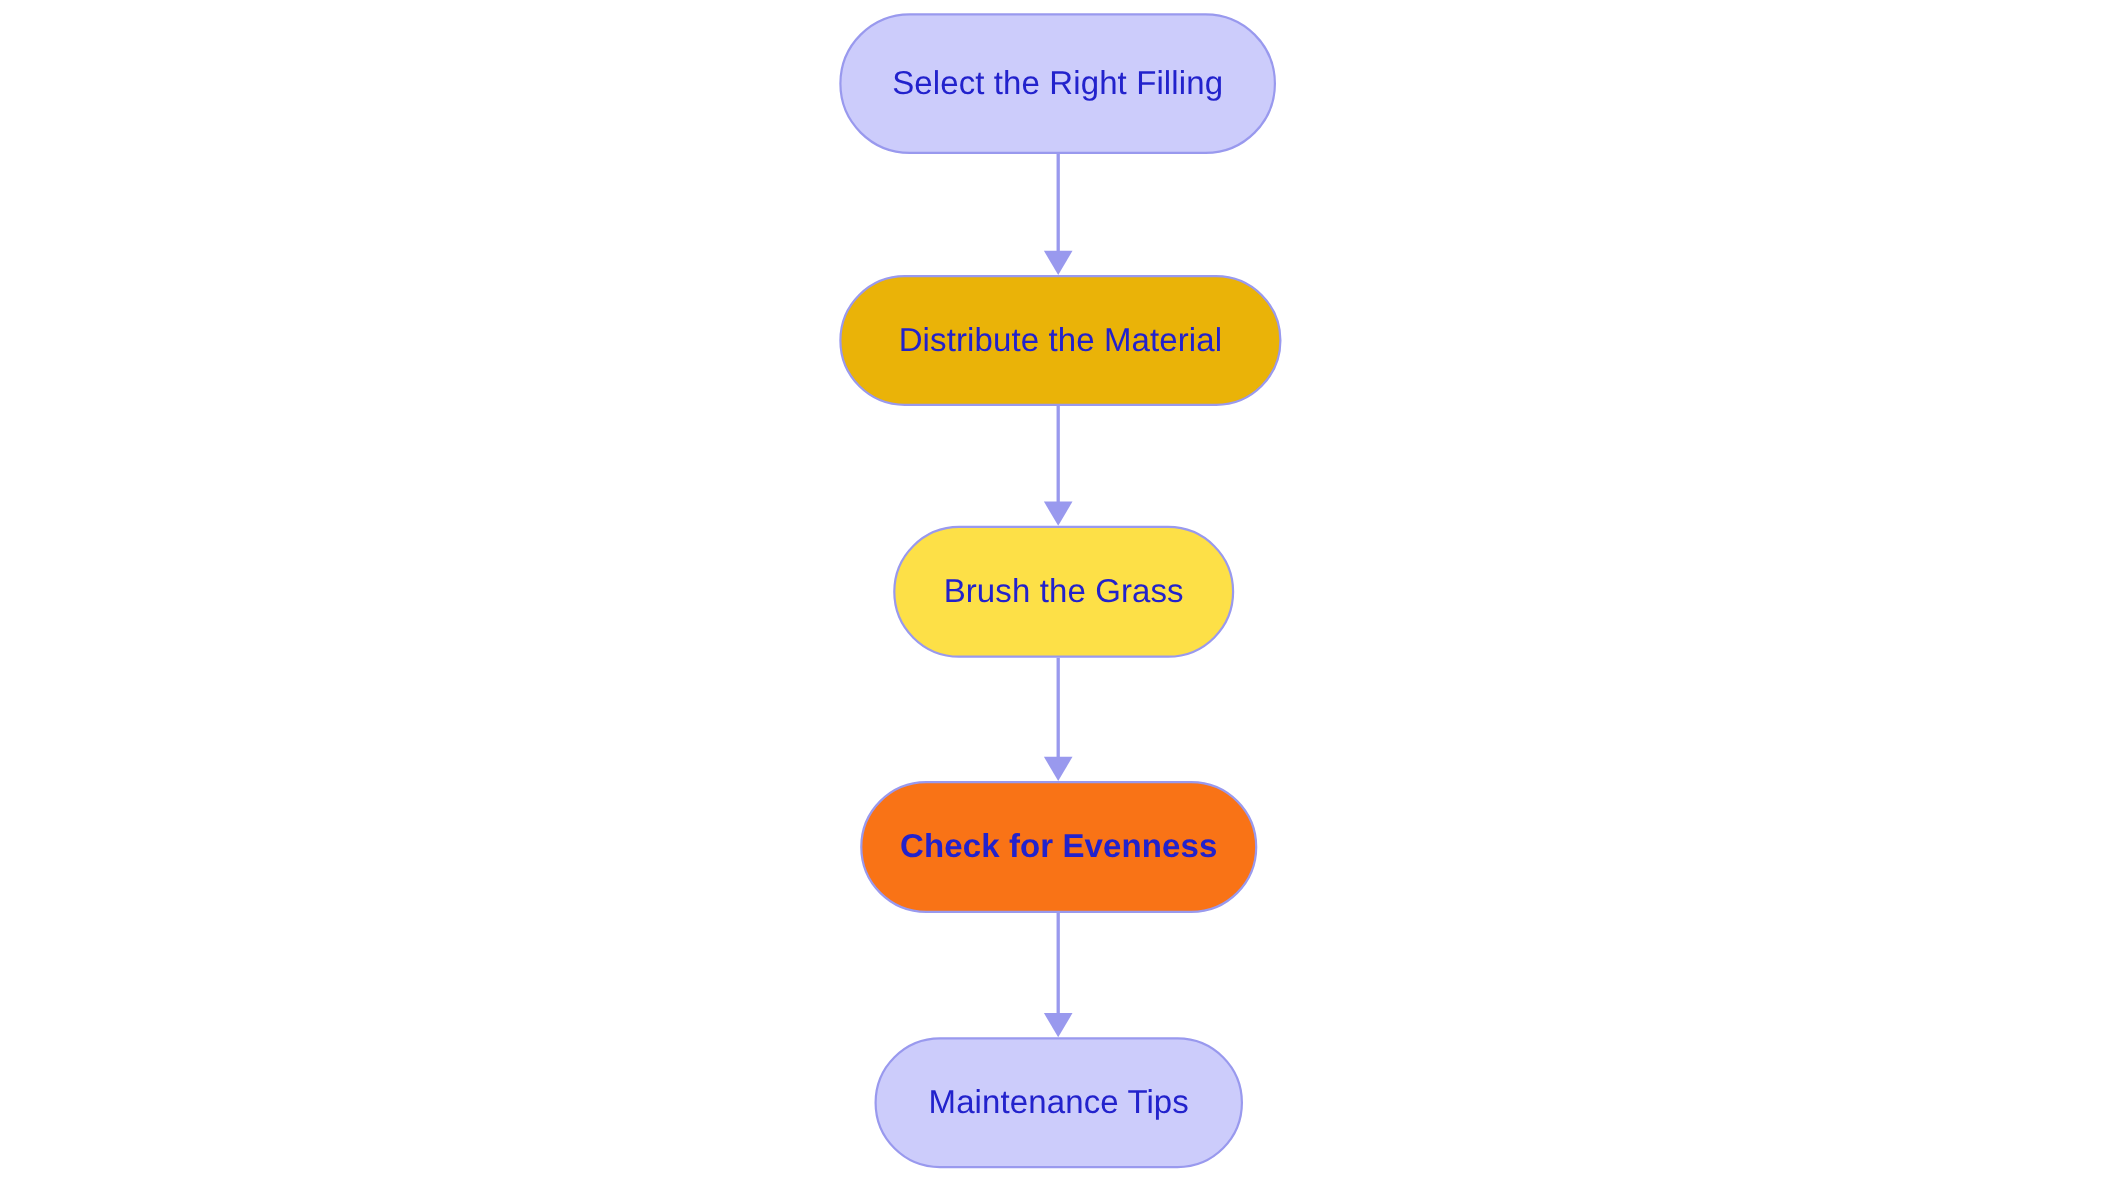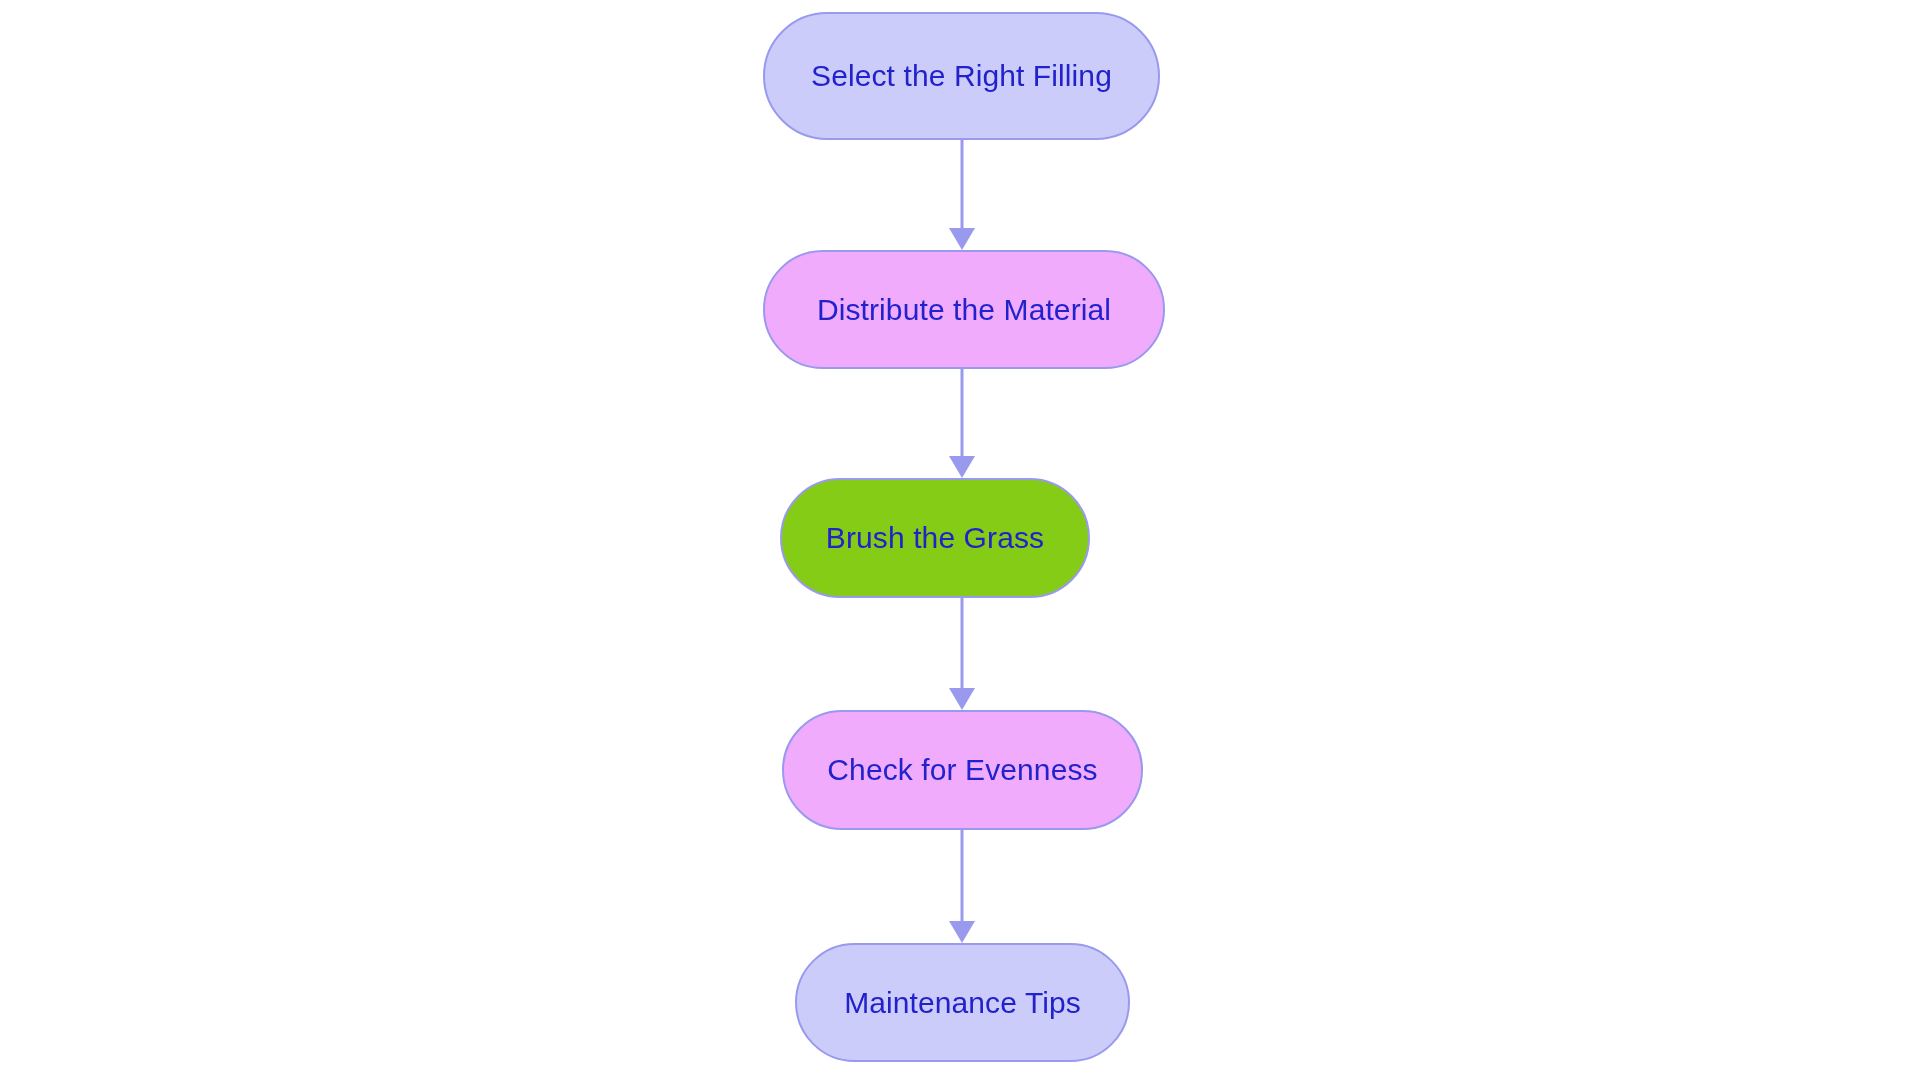--- a/index.html
+++ b/index.html
@@ -87,27 +87,27 @@
       <g>
         <line x1="962" y1="830" x2="962" y2="922" stroke="#9999ee" stroke-width="3"></line>
         <polygon points="949,921 975,921 962,943" fill="#9999ee"></polygon>
       </g>
     </svg>
 
   <div id="node-layer">
       <div class="flow-node" style="left: 763px; top: 12px; width: 397px; height: 128px; background: rgb(204, 204, 251); border-color: rgb(153, 153, 238); color: rgb(34, 34, 204);">
         <span class="flow-node-label">Select the Right Filling</span>
       </div>
-      <div class="flow-node" style="left: 763px; top: 250px; width: 402px; height: 119px; background: #f0abfc; border-color: rgb(153, 153, 238); color: rgb(34, 34, 204);">
+      <div class="flow-node" style="left: 763px; top: 250px; width: 402px; height: 119px; background: #eab308; border-color: rgb(153, 153, 238); color: rgb(34, 34, 204);">
         <span class="flow-node-label">Distribute the Material</span>
       </div>
-      <div class="flow-node" style="left: 780px; top: 478px; width: 310px; height: 120px; background: #84cc16; border-color: rgb(153, 153, 238); color: rgb(34, 34, 204);">
+      <div class="flow-node" style="left: 812px; top: 478px; width: 310px; height: 120px; background: #fde047; border-color: rgb(153, 153, 238); color: rgb(34, 34, 204);">
         <span class="flow-node-label">Brush the Grass</span>
       </div>
-      <div class="flow-node" style="left: 782px; top: 710px; width: 361px; height: 120px; background: #f0abfc; border-color: rgb(153, 153, 238); color: rgb(34, 34, 204);">
+      <div class="flow-node" style="left: 782px; top: 710px; width: 361px; height: 120px; background: #f97316; border-color: rgb(153, 153, 238); color: rgb(34, 34, 204); font-weight: bold;">
         <span class="flow-node-label">Check for Evenness</span>
       </div>
       <div class="flow-node" style="left: 795px; top: 943px; width: 335px; height: 119px; background: rgb(204, 204, 251); border-color: rgb(153, 153, 238); color: rgb(34, 34, 204); justify-content: center;">
         <span class="flow-node-label">Maintenance Tips</span>
       </div>
     </div>
 
 </div>
 
 </body></html>

